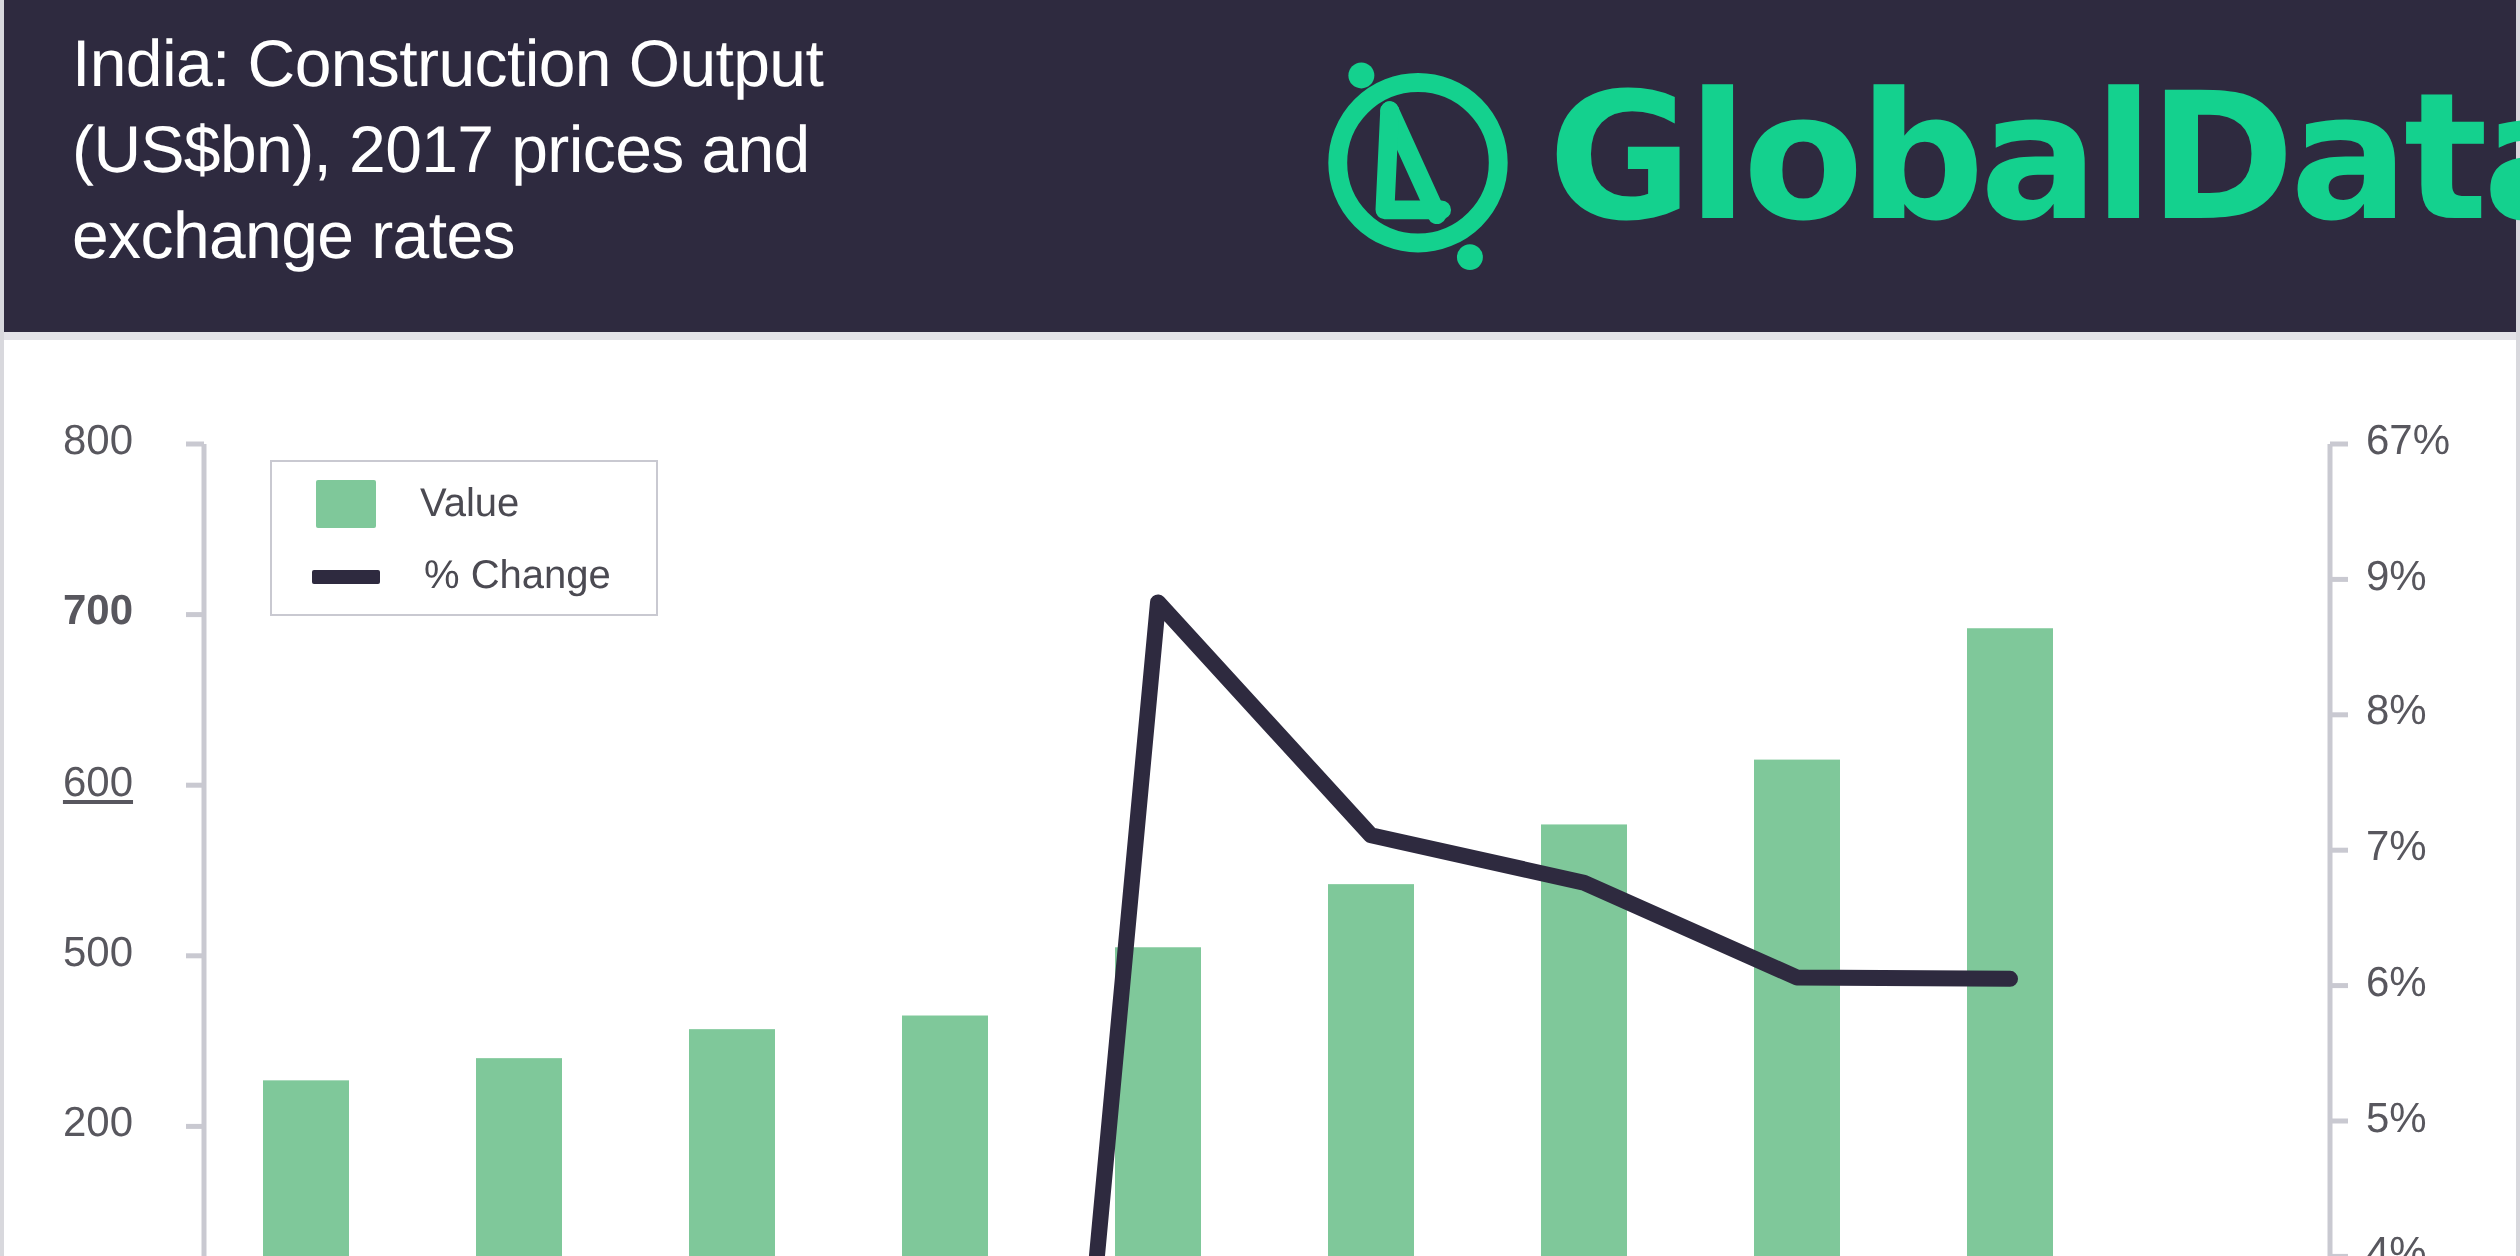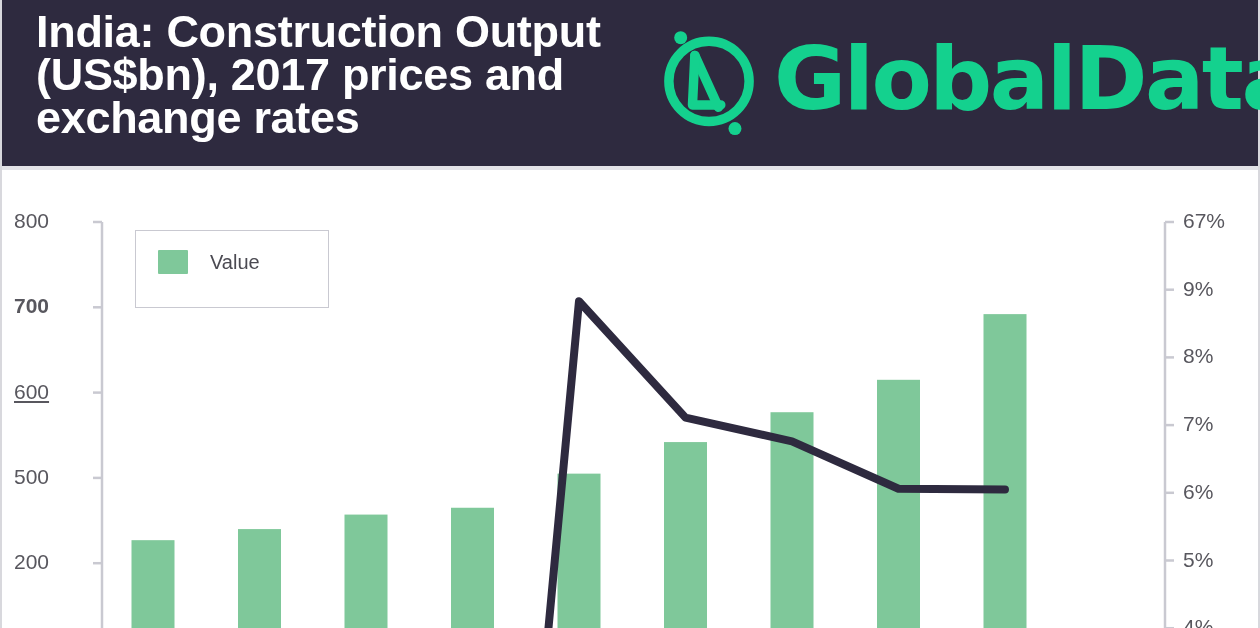--- a/index.html
+++ b/index.html
@@ -33,22 +33,22 @@
     background: #2e2a3f;
     border-bottom: 4px solid #e3e3e8;
   }
 
   #header-title {
     position: absolute;
     left: 34px;
     top: 10px;
     width: 580px;
     color: #ffffff;
-    font-size: 45px;
-    font-weight: bold;
+    font-size: 33px;
+    font-weight: normal;
     line-height: 43px;
     letter-spacing: -0.3px;
     white-space: pre-line;
   }
 
   #brand {
     position: absolute;
     left: 648px;
     top: 18px;
     height: 122px;
@@ -76,42 +76,42 @@
   }
   #plot-svg { position:absolute; left:0; top:0; }
 
   .axis-label {
     position: absolute;
     font-size: 21px;
     color: #58575e;
     font-family: "Liberation Sans", sans-serif;
     white-space: nowrap;
   }
-  .axis-label.left  { text-align: left; width: 70px; }
+  .axis-label.left  { text-align: center; width: 70px; }
   .axis-label.right { text-align: left;  width: 70px; }
 
   
   #legend {
     position: absolute;
     left: 133px;
     top: 60px;
     width: 194px;
     height: 78px;
     background: #ffffff;
     border: 1px solid #c9c9d1;
     box-sizing: border-box;
   }
   .legend-row {
     position: absolute;
     left: 0; width: 100%;
     height: 36px;
     display: flex;
     align-items: center;
   }
-  .legend-row.r0 { top: 3px; margin-top: 10px; }
+  .legend-row.r0 { top: 3px; }
   .legend-row.r1 { top: 39px; }
   .legend-swatch-box {
     width: 30px; height: 24px;
     margin-left: 22px;
     border-radius: 1px;
   }
   .legend-swatch-line {
     width: 34px; height: 7px;
     margin-left: 20px;
     border-radius: 1px;
@@ -170,20 +170,24 @@
         <rect x="875" y="209.805" width="43" height="248.195" fill="#7fc89a"></rect>
         <rect x="981.5" y="144.12400000000002" width="43" height="313.876" fill="#7fc89a"></rect>
         <path d="M 539 538 L 577 131.209 L 683.5 247.653 L 790 271.348 L 896.5 318.73800000000006 L 1003 319.415" fill="none" stroke="#2e2a3f" stroke-width="8" stroke-linejoin="round" stroke-linecap="round"></path>
       </svg>
 
     <div id="legend">
       <div class="legend-row r0">
         <div class="legend-swatch-box" style="background: rgb(127, 200, 154);"></div>
         <div class="legend-text">Value</div>
       </div>
+      <div class="legend-row r1">
+        <div class="legend-swatch-line" style="background: rgb(46, 42, 63);"></div>
+        <div class="legend-text">% Change</div>
+      </div>
     </div>
   </div>
 
 <div class="axis-label left" style="left: 12px; top: 209px;">800</div>
     <div class="axis-label left" style="left: 12px; top: 294.3px; font-weight: bold;">700</div>
     <div class="axis-label left" style="left: 12px; top: 379.6px; text-decoration: underline;">600</div>
     <div class="axis-label left" style="left: 12px; top: 464.9px;">500</div>
     <div class="axis-label left" style="left: 12px; top: 550.2px;">200</div>
     <div class="axis-label right" style="left: 1181px; top: 209px;">67%</div>
     <div class="axis-label right" style="left: 1181px; top: 276.7px;">9%</div>

